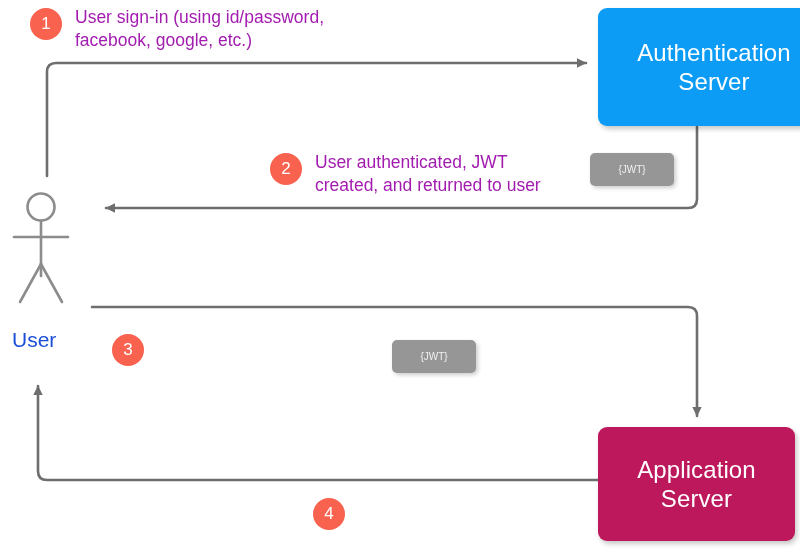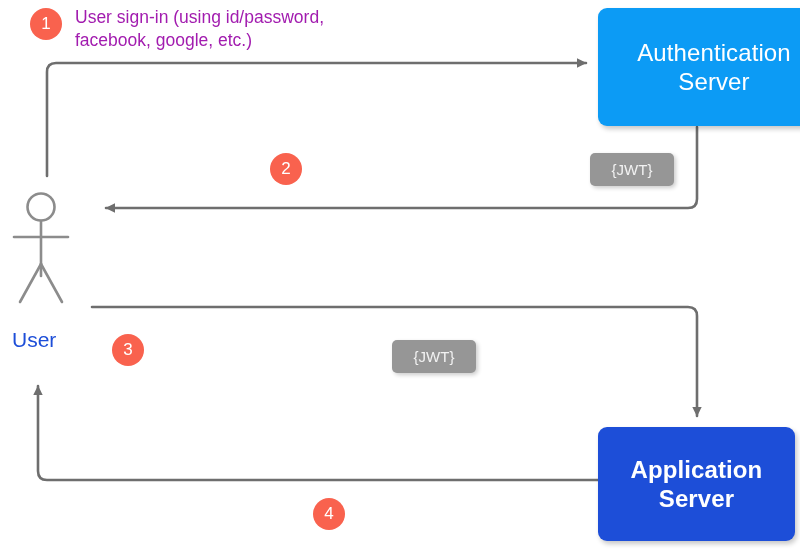--- a/index.html
+++ b/index.html
@@ -92,21 +92,21 @@
   #step-2 .step-text,
   #step-3 .step-text,
   #step-4 .step-text { margin-top: -2px; }
 
   
   .jwt-chip {
     position: absolute;
     background: #969696;
     border-radius: 5px;
     color: #f2f2f2;
-    font-size: 15px;
+    font-size: 10px;
     display: flex;
     align-items: center;
     justify-content: center;
     box-shadow: 2px 2px 4px rgba(0,0,0,0.2);
   }
   #jwt-chip-auth {
     left: 590px;
     top: 153px;
     width: 84px;
     height: 33px;
@@ -171,36 +171,38 @@
     <line x1="41" y1="78" x2="20" y2="116" stroke="#8c8c8c" stroke-width="2.6" stroke-linecap="round"></line>
     <line x1="41" y1="78" x2="62" y2="116" stroke="#8c8c8c" stroke-width="2.6" stroke-linecap="round"></line>
   </svg>
   <div id="user-label">User</div>
 
   <div class="server-box" id="auth-server" style="background:#0c9bf5;">
     <span class="server-label">Authentication
 Server</span>
   </div>
 
-  <div class="server-box" id="app-server" style="background:#1d4ed8;font-weight:bold;">
+  <div class="server-box" id="app-server" style="background:#be185d;">
     <span class="server-label">Application
 Server</span>
   </div>
 
   <div class="jwt-chip" id="jwt-chip-auth">{JWT}</div>
   <div class="jwt-chip" id="jwt-chip-api">{JWT}</div>
 
   <div class="step" id="step-1">
     <div class="step-badge" style="background:#f9624e;">1</div>
     <div class="step-text">User sign-in (using id/password,
 facebook, google, etc.)</div>
   </div>
 
   <div class="step" id="step-2">
     <div class="step-badge" style="background:#f9624e;">2</div>
+    <div class="step-text">User authenticated, JWT
+created, and returned to user</div>
   </div>
 
   <div class="step" id="step-3">
     <div class="step-badge" style="background:#f9624e;">3</div>
   </div>
 
   <div class="step" id="step-4">
     <div class="step-badge" style="background:#f9624e;">4</div>
   </div>
 

